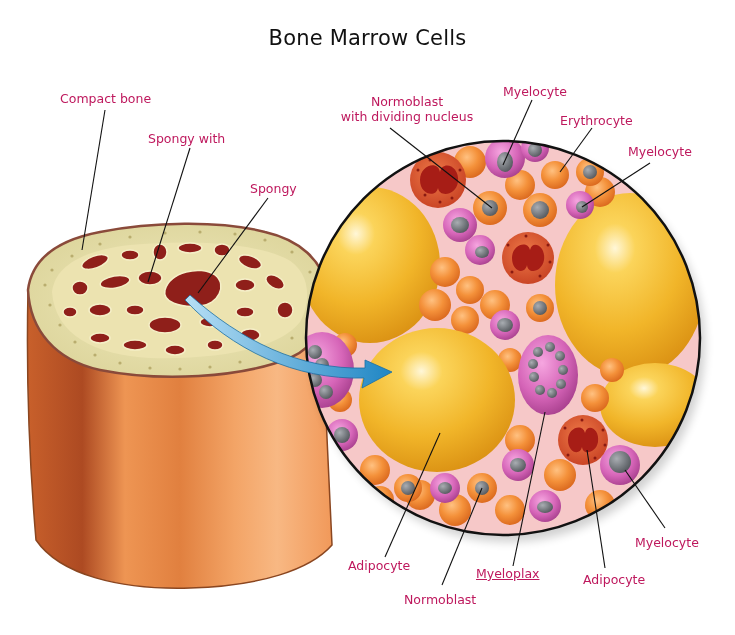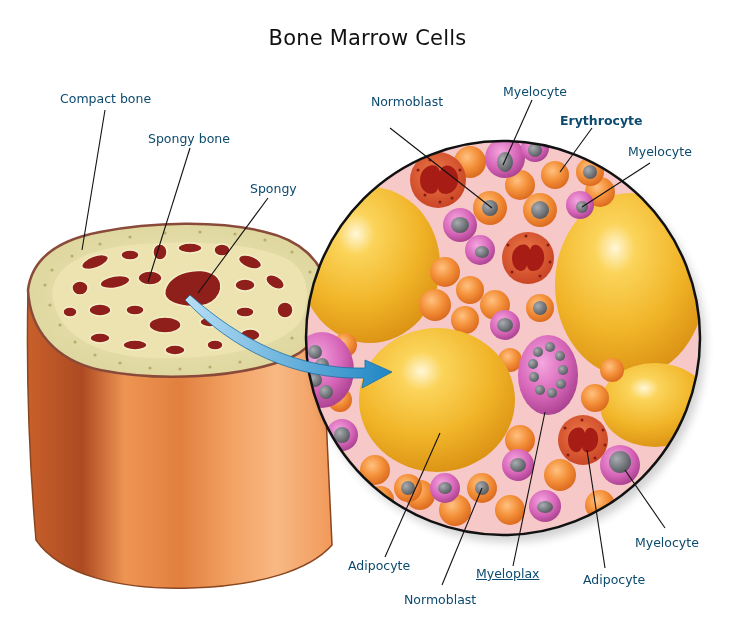--- a/index.html
+++ b/index.html
@@ -1,21 +1,21 @@
 <!DOCTYPE html>
 <html><head>
   <meta charset="utf-8">
   <style>
     html, body { margin: 0; padding: 0; background: #ffffff; }
     body { width: 735px; height: 635px; position: relative; overflow: hidden;
            font-family: "DejaVu Sans", "Liberation Sans", sans-serif; }
     #stage { position: absolute; left: 0; top: 0; width: 735px; height: 635px; }
     .title { position: absolute; left: 0; top: 26px; width: 735px; text-align: center;
              font-size: 21px; color: #111; letter-spacing: 0.2px; }
-    .lbl { position: absolute; font-size: 12.5px; color: #0c4a6e; white-space: nowrap; line-height: 15px; }
+    .lbl { position: absolute; font-size: 12.5px; color: #be185d; white-space: nowrap; line-height: 15px; }
     .lbl.center { text-align: center; }
   </style>
 </head>
 <body>
 
 <div id="stage">
 <svg width="735" height="635" viewBox="0 0 735 635" xmlns="http://www.w3.org/2000/svg">
   <defs>
     <linearGradient id="shaftGrad" x1="0" y1="0" x2="1" y2="0">
       <stop offset="0" stop-color="#c8602b"></stop>
@@ -270,28 +270,29 @@
     <line x1="482" y1="488" x2="442" y2="585"></line>
     <line x1="545" y1="412" x2="513" y2="566"></line>
     <line x1="587" y1="450" x2="605" y2="568"></line>
     <line x1="625" y1="470" x2="665" y2="528"></line>
   </g>
 </svg>
 
   <div class="title">Bone Marrow Cells</div>
 
   <div class="lbl" style="left:60px; top:91px;">Compact bone</div>
-  <div class="lbl" style="left:148px; top:131px;">Spongy bone</div>
+  <div class="lbl" style="left:148px; top:131px;">Spongy with</div>
   <div class="lbl" style="left:250px; top:181px;">Spongy</div>
 
   <div class="lbl center" style="left:332px; top:94px; width:150px;">
     <div>Normoblast</div>
+    <div>with dividing nucleus</div>
   </div>
   <div class="lbl" style="left:503px; top:84px;">Myelocyte</div>
-  <div class="lbl" style="left:560px; top:113px;font-weight:bold;">Erythrocyte</div>
+  <div class="lbl" style="left:560px; top:113px;">Erythrocyte</div>
   <div class="lbl" style="left:628px; top:144px;">Myelocyte</div>
 
   <div class="lbl" style="left:348px; top:558px;">Adipocyte</div>
   <div class="lbl" style="left:404px; top:592px;">Normoblast</div>
   <div class="lbl" style="left:476px; top:566px;text-decoration:underline;">Myeloplax</div>
   <div class="lbl" style="left:583px; top:572px;">Adipocyte</div>
   <div class="lbl" style="left:635px; top:535px;">Myelocyte</div>
 </div>
 
 </body></html>

